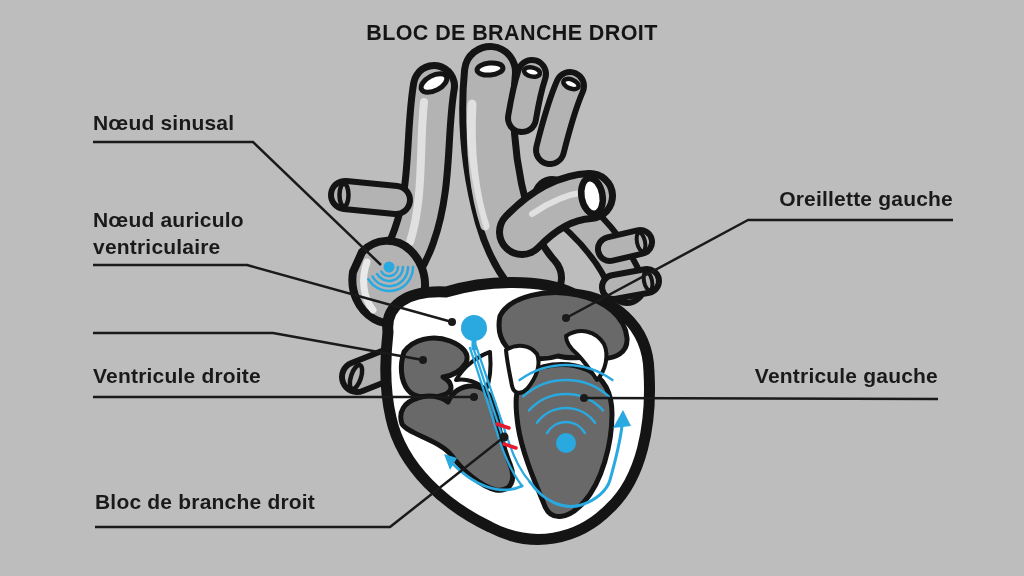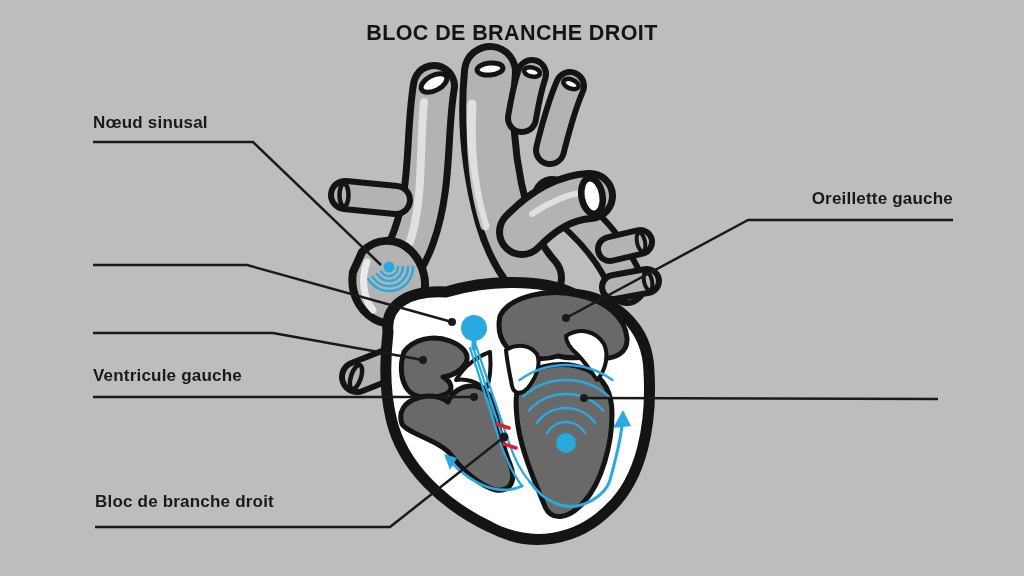--- a/index.html
+++ b/index.html
@@ -4,21 +4,21 @@
 <style>
   html,body{margin:0;padding:0;}
   body{
     width:1024px;height:576px;position:relative;overflow:hidden;
     background:#bdbdbd;
     font-family:"Liberation Sans",sans-serif;
   }
   .stage{position:absolute;inset:0;width:1024px;height:576px;}
   svg.diagram{position:absolute;left:0;top:0;width:1024px;height:576px;display:block;}
   .lbl{
-    position:absolute;font-weight:700;font-size:17px;line-height:23px;
+    position:absolute;font-weight:700;font-size:21px;line-height:23px;
     color:#1a1a1a;white-space:nowrap;letter-spacing:.2px;
   }
   .lbl.right{text-align:right;}
   .title{
     position:absolute;left:0;right:0;top:21px;text-align:center;
     font-weight:700;font-size:21.5px;color:#141414;letter-spacing:.4px;
   }
   #lbl-sinus{left:93px;top:111px;}
   #lbl-av{left:93px;top:206px;line-height:27px;}
   #lbl-od{left:93px;top:302px;}
@@ -159,18 +159,23 @@
       <circle cx="566" cy="318" r="4"></circle>
       <circle cx="584" cy="398" r="4"></circle>
       <circle cx="504" cy="437" r="4.5"></circle>
     </g>
   </svg>
 
   <div class="title">BLOC DE BRANCHE DROIT</div>
 
   <div class="lbl" id="lbl-sinus">Nœud sinusal</div>
 
+  <div class="lbl" id="lbl-av">
+    <div>Nœud auriculo</div>
+    <div>ventriculaire</div>
+  </div>
 
-  <div class="lbl" id="lbl-vd">Ventricule gauche</div>
+  <div class="lbl" id="lbl-vd">Ventricule droite</div>
   <div class="lbl" id="lbl-bbd">Bloc de branche droit</div>
   <div class="lbl right" id="lbl-og">Oreillette gauche</div>
+  <div class="lbl right" id="lbl-vg">Ventricule gauche</div>
 
 </div>
 
 </body></html>

